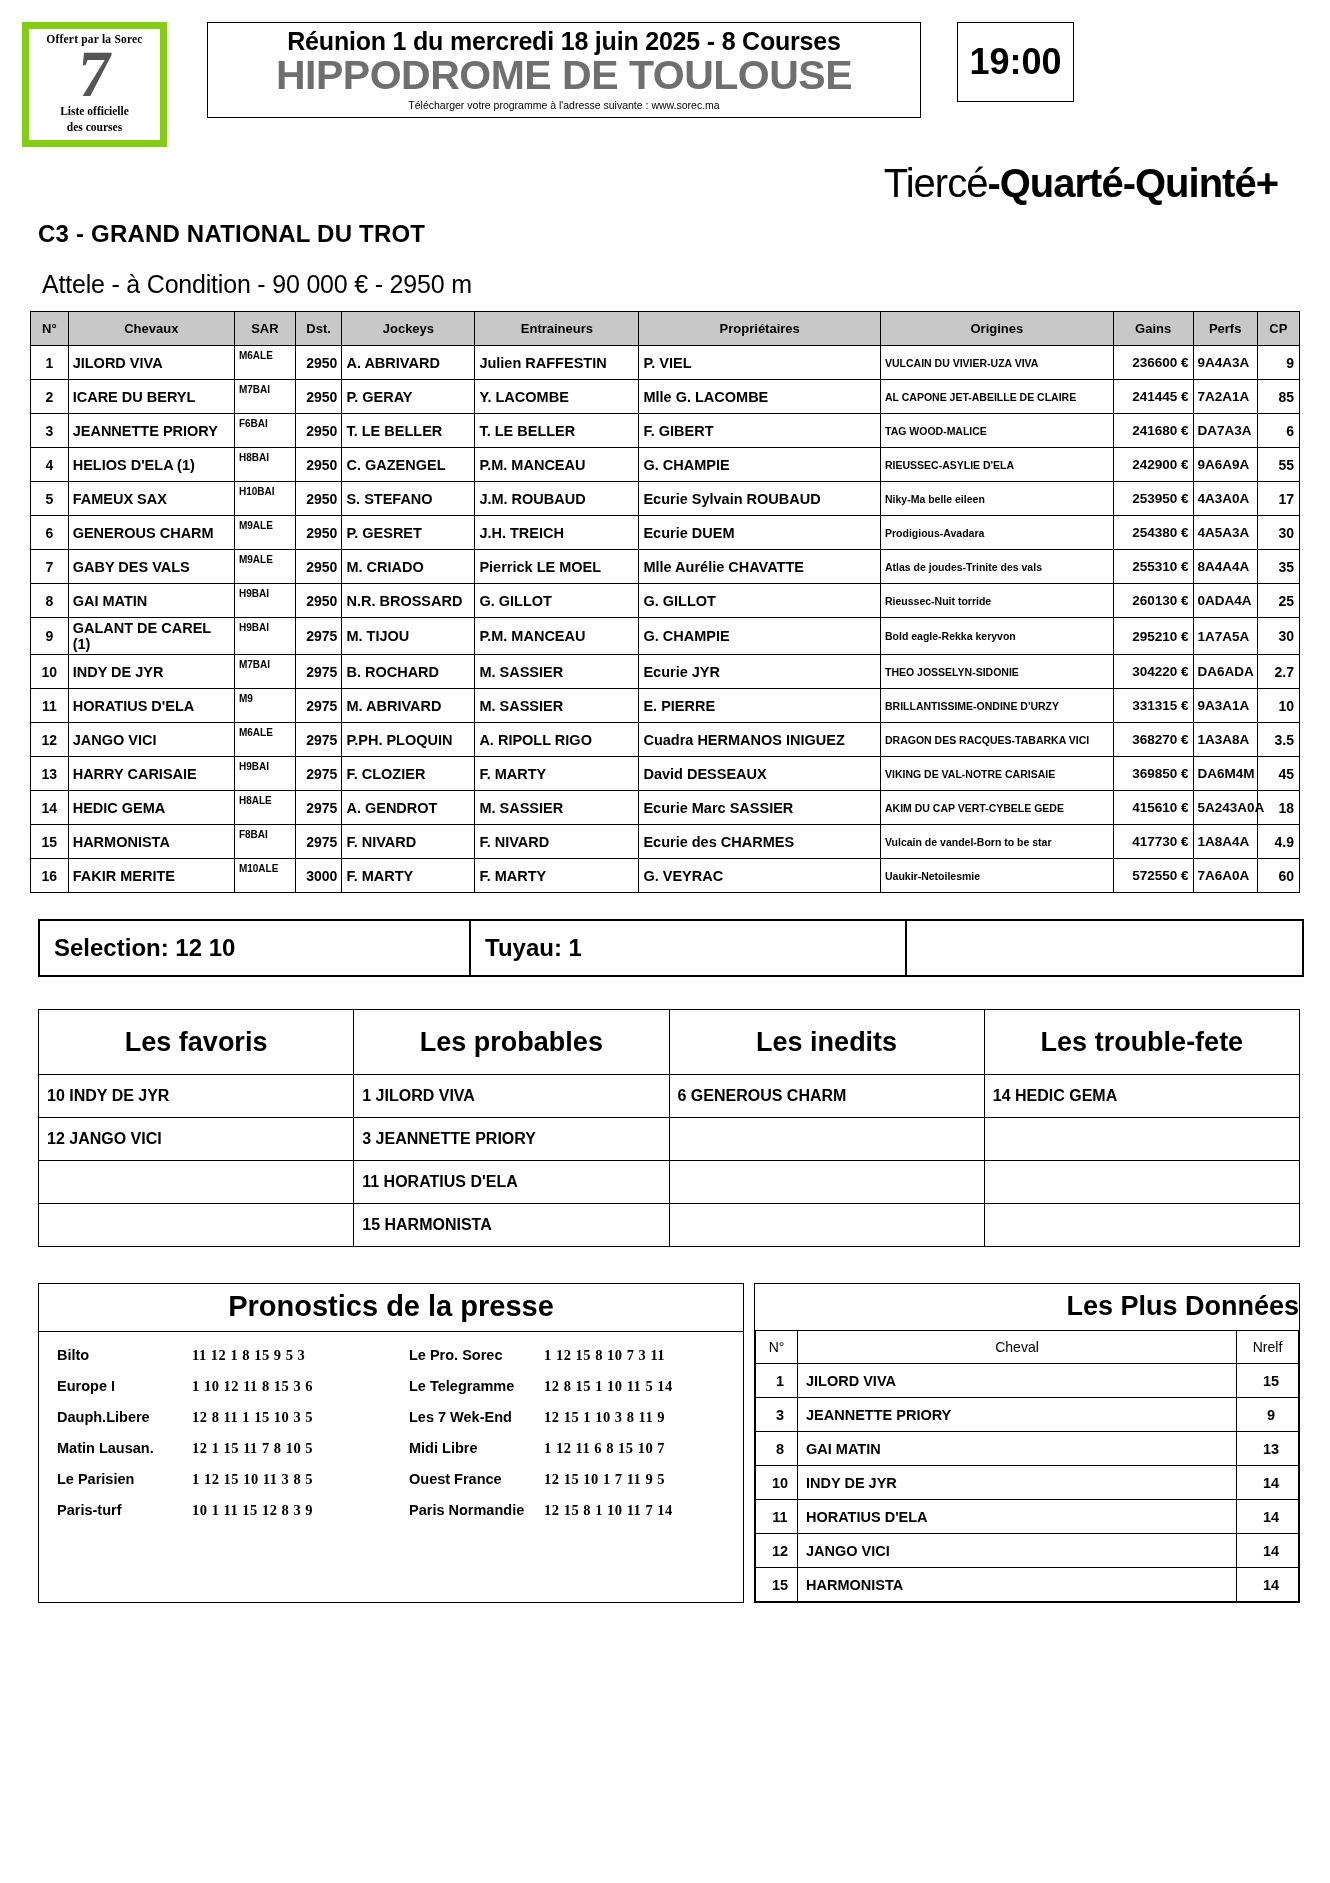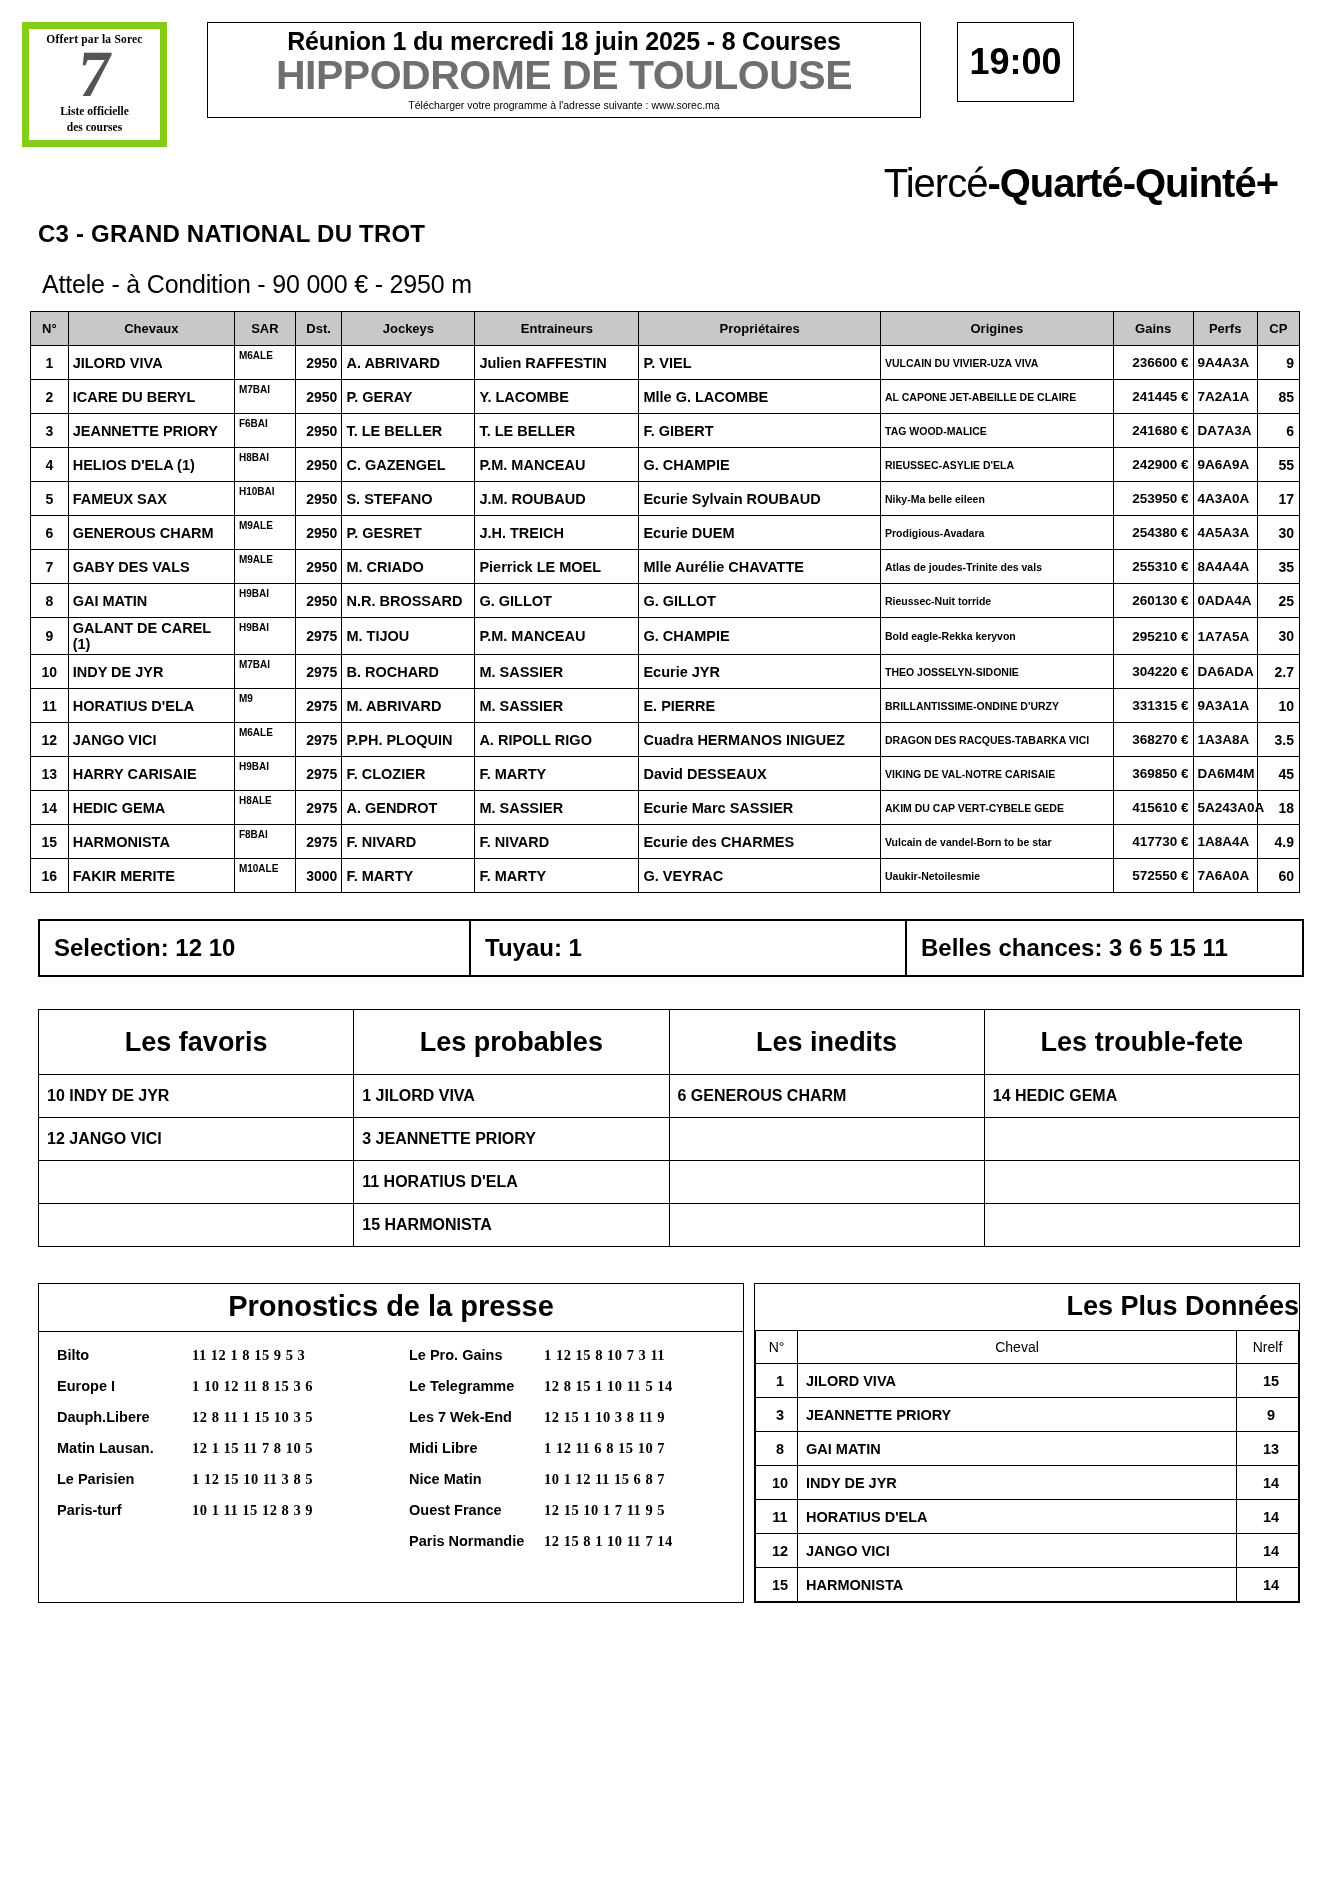--- a/index.html
+++ b/index.html
@@ -343,21 +343,20 @@
           <td class="gains">572550 €</td>
           <td class="perfs">7A6A0A</td>
           <td class="cp">60</td>
         </tr>
       </tbody>
   </table>
 
   <div class="selbar">
     <div class="c1">Selection: 12 10</div>
     <div class="c2">Tuyau: 1</div>
-    <div class="c3">Belles chances: 3 6 5 15 11</div>
   </div>
 
   <table class="fav">
     <thead>
         <tr>
       <th>Les favoris</th>
       <th>Les probables</th>
       <th>Les inedits</th>
       <th>Les trouble-fete</th>
     </tr>
@@ -415,38 +414,34 @@
               <div class="pr-name">Le Parisien</div>
               <div class="pr-nums">1 12 15 10 11 3 8 5</div>
             </div>
             <div class="pr-row">
               <div class="pr-name">Paris-turf</div>
               <div class="pr-nums">10 1 11 15 12 8 3 9</div>
             </div>
           </div>
         <div class="presse-col" id="presse-right">
             <div class="pr-row">
-              <div class="pr-name">Le Pro. Gains</div>
+              <div class="pr-name">Le Pro. Sorec</div>
               <div class="pr-nums">1 12 15 8 10 7 3 11</div>
             </div>
             <div class="pr-row">
               <div class="pr-name">Le Telegramme</div>
               <div class="pr-nums">12 8 15 1 10 11 5 14</div>
             </div>
             <div class="pr-row">
               <div class="pr-name">Les 7 Wek-End</div>
               <div class="pr-nums">12 15 1 10 3 8 11 9</div>
             </div>
             <div class="pr-row">
               <div class="pr-name">Midi Libre</div>
               <div class="pr-nums">1 12 11 6 8 15 10 7</div>
-            </div>
-            <div class="pr-row">
-              <div class="pr-name">Nice Matin</div>
-              <div class="pr-nums">10 1 12 11 15 6 8 7</div>
             </div>
             <div class="pr-row">
               <div class="pr-name">Ouest France</div>
               <div class="pr-nums">12 15 10 1 7 11 9 5</div>
             </div>
             <div class="pr-row">
               <div class="pr-name">Paris Normandie</div>
               <div class="pr-nums">12 15 8 1 10 11 7 14</div>
             </div>
           </div>

